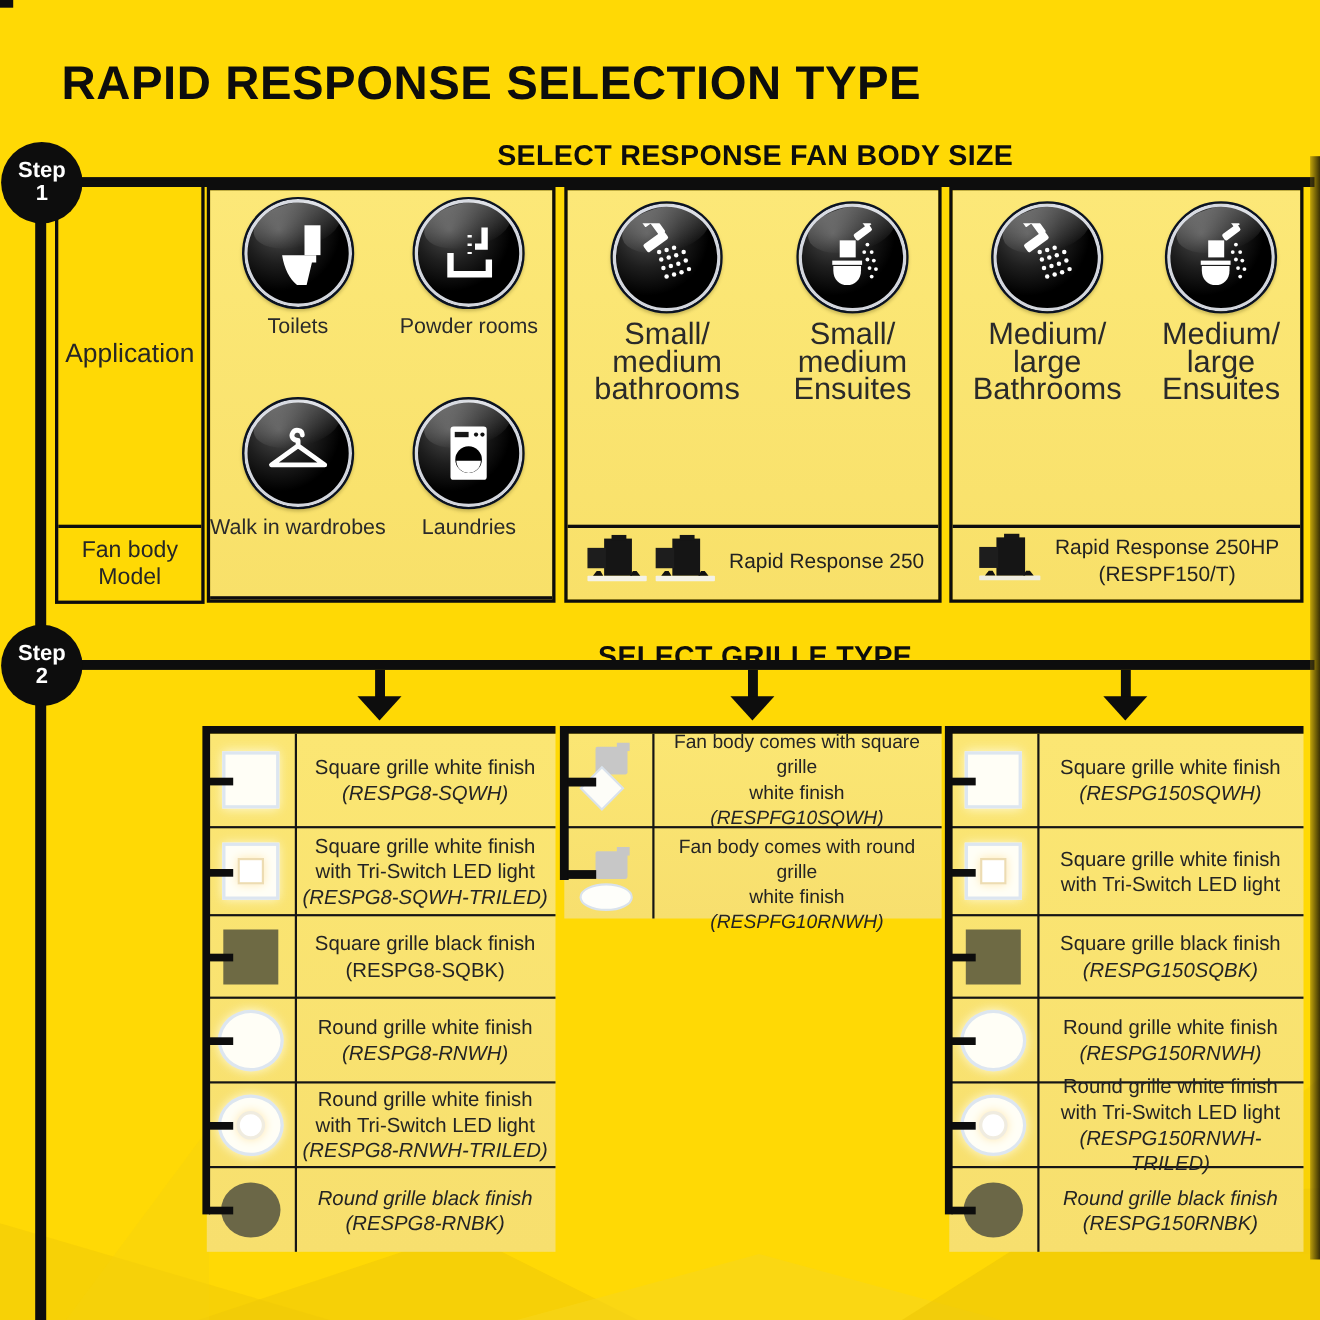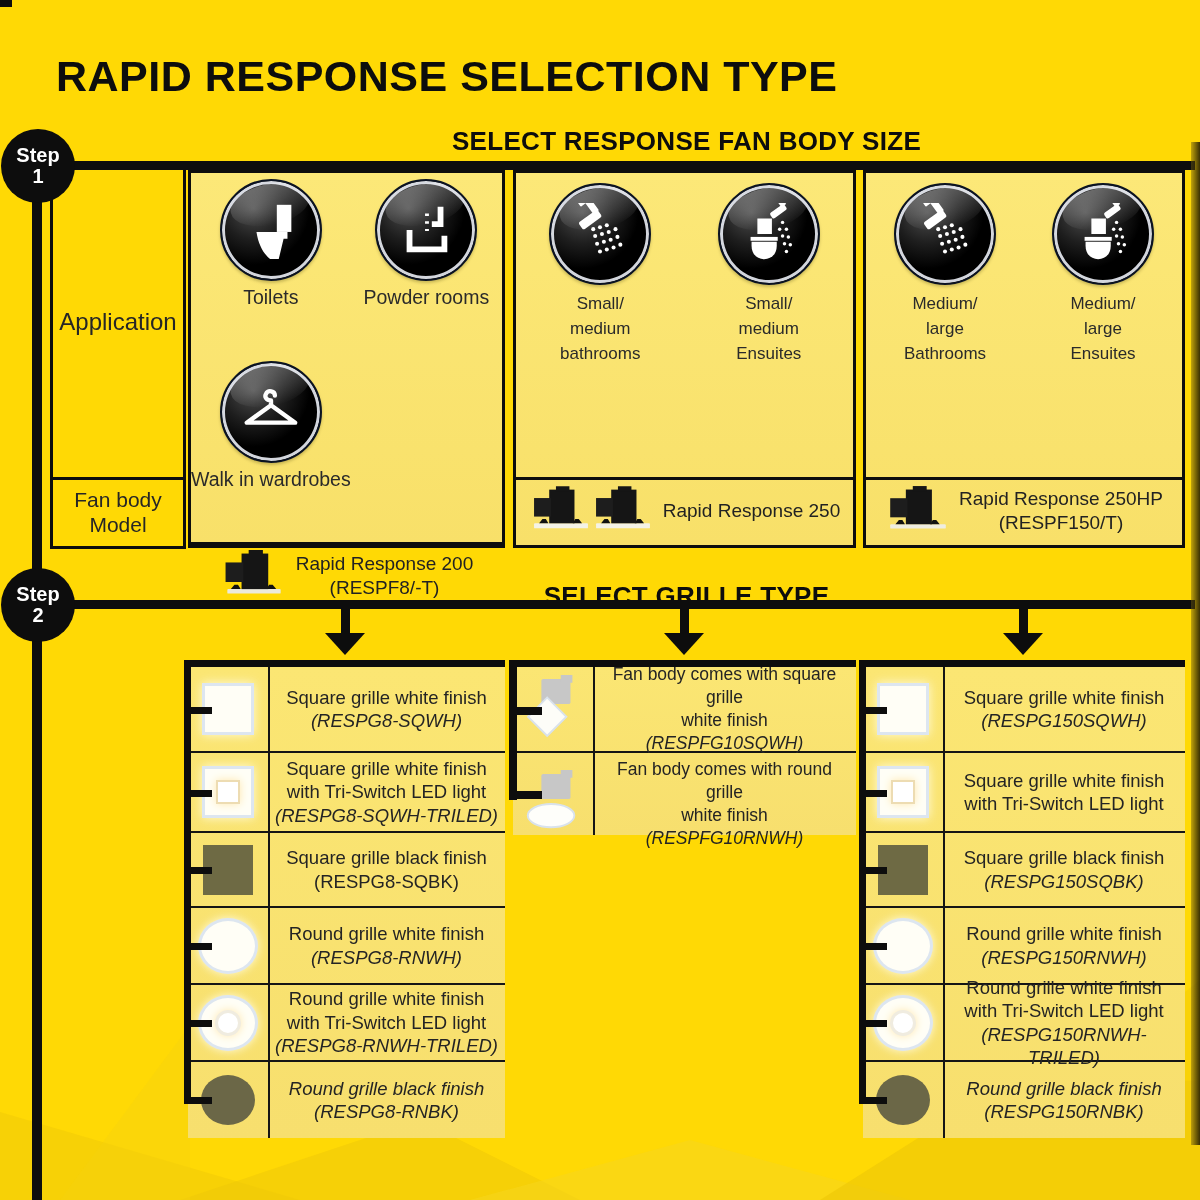--- a/index.html
+++ b/index.html
@@ -27,21 +27,21 @@
   .panel1{position:absolute;top:169px;height:379px;background:linear-gradient(180deg,#fce878,#f8e069);
           border:3px solid #0d0d0d;border-top-width:4px;box-sizing:border-box;z-index:3;}
   .apps{height:307px;border-bottom:3px solid #0d0d0d;box-sizing:border-box;}
   .model{height:62px;display:flex;align-items:center;justify-content:center;gap:8px;padding:0 6px;}
   .model-tx{text-align:center;font-size:19px;line-height:24px;color:#222;}
 
   .apps-grid{display:grid;grid-template-columns:1fr 1fr;height:100%;padding-top:6px;box-sizing:border-box;}
   .apps-row{display:flex;justify-content:space-around;padding-top:10px;}
   .app-cell{display:flex;flex-direction:column;align-items:center;}
   .app-label{font-size:19.5px;color:#2a2a2a;margin-top:5px;white-space:nowrap;}
-  .app-lines{margin-top:6px;text-align:center;font-size:17px;line-height:25px;color:#2a2a2a;}
+  .app-lines{margin-top:6px;text-align:center;font-size:28px;line-height:25px;color:#2a2a2a;}
 
   .app-c{width:98px;height:98px;border-radius:50%;border:2px solid #0b1322;
          background:radial-gradient(circle at 32% 28%, #4e4e4e 0%, #1e1e1e 32%, #000 58%);
          box-shadow:inset 0 0 0 3px rgba(240,244,252,.88), 0 2px 3px rgba(60,50,0,.25);
          display:flex;align-items:center;justify-content:center;position:relative;overflow:hidden;flex:0 0 auto;}
   .app-c::before{content:"";position:absolute;left:8%;top:3%;width:82%;height:42%;border-radius:50%;
          background:linear-gradient(180deg,rgba(255,255,255,.30),rgba(255,255,255,0));transform:rotate(-12deg);}
 
   
   .arr-stem{position:absolute;top:609px;width:9px;height:26px;background:#0d0d0d;z-index:2;}
@@ -138,34 +138,32 @@
         <div class="app-label">Powder rooms</div>
       </div>
       <div class="app-cell">
         <div class="app-c">
           <svg width="62" height="62" viewBox="0 0 64 64" fill="none" stroke="#fff" stroke-linecap="round" stroke-linejoin="round">
               <path d="M32 25 7 43h50L32 25v-5c-5 0-7-4-5-7 2-4 9-3 9 2" stroke-width="4.5"></path>
             </svg>
         </div>
         <div class="app-label">Walk in wardrobes</div>
       </div>
-    </div>
-    <div class="model">
-      <span>
-        <svg width="68" height="48" viewBox="0 0 76 54">
-            <rect x="8" y="44" width="60" height="5" rx="1" fill="#eceadb"></rect>
-            <path d="M12 44l4-5h4l3 5zM52 44l3-5h4l4 5z" fill="#111"></path>
-            <rect x="24" y="4" width="30" height="40" fill="#151515"></rect>
-            <rect x="6" y="14" width="20" height="22" fill="#1d1d1d"></rect>
-            <rect x="32" y="0" width="16" height="6" fill="#151515"></rect>
-          </svg>
-      </span>
-      <div class="model-tx">
-        <span style="display:block;">Rapid Response 200</span>
-        <span style="display:block;">(RESPF8/-T)</span>
+      <div class="app-cell">
+        <div class="app-c">
+          <svg width="62" height="62" viewBox="0 0 64 64">
+              <rect x="15" y="7" width="34" height="50" rx="3" fill="#fff"></rect>
+              <rect x="19" y="12" width="13" height="5" fill="#000"></rect>
+              <circle cx="39" cy="14.5" r="2" fill="#000"></circle>
+              <circle cx="45" cy="14.5" r="2" fill="#000"></circle>
+              <circle cx="32" cy="38" r="12.5" fill="#000"></circle>
+              <path d="M20.5 39a11.5 11.5 0 0 0 23 0z" fill="#fff"></path>
+            </svg>
+        </div>
+        <div class="app-label">Laundries</div>
       </div>
     </div>
   </div>
 
   <div class="panel1" style="left:513px;width:343px;">
     <div class="apps apps-row">
       <div class="app-cell">
         <div class="app-c">
           <svg width="62" height="62" viewBox="0 0 64 64">
               <g transform="rotate(-36 22 14)" fill="#fff">

